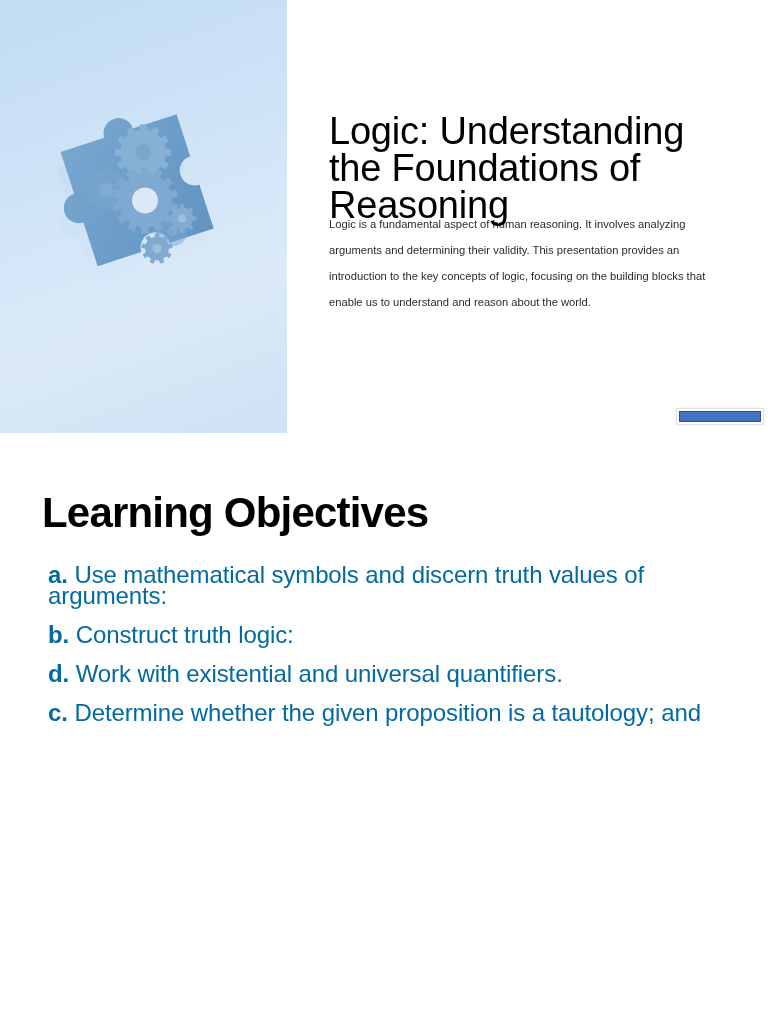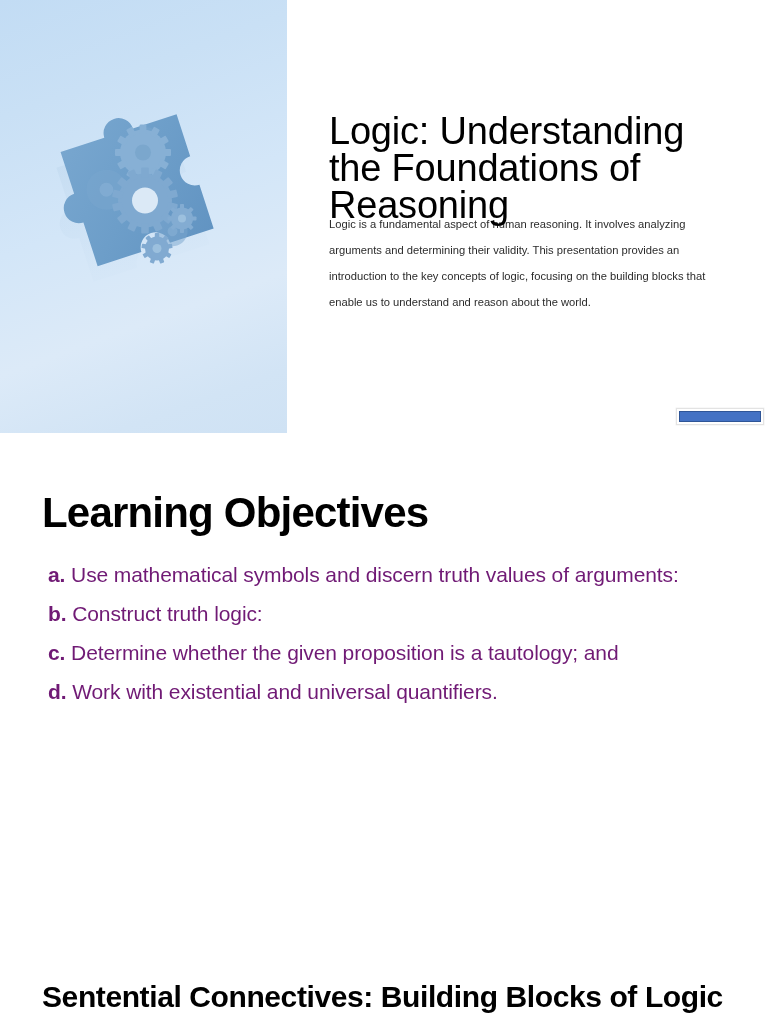--- a/index.html
+++ b/index.html
@@ -132,23 +132,23 @@
 
   .objectives-list {
     position: absolute;
     left: 48px;
     top: 130px;
     width: 680px;
     list-style: none;
   }
 
   .objectives-list li {
-    font-size: 21px;
+    font-size: 24px;
     line-height: 21px;
-    color: #701a75;
+    color: #0369a1;
     font-family: "Liberation Sans", sans-serif;
     margin-bottom: 18px;
     letter-spacing: -0.1px;
   }
 
   .objectives-list li .marker {
     font-weight: 700;
   }
 
   
@@ -315,26 +315,23 @@
     <h2 class="objectives-heading">Learning Objectives</h2>
 
     <ul class="objectives-list">
       <li>
         <span class="marker">a.</span><span> Use mathematical symbols and discern truth values of arguments:</span>
       </li>
       <li>
         <span class="marker">b.</span><span> Construct truth logic:</span>
       </li>
       <li>
+        <span class="marker">d.</span><span> Work with existential and universal quantifiers.</span>
+      </li>
+      <li>
         <span class="marker">c.</span><span> Determine whether the given proposition is a tautology; and</span>
       </li>
-      <li>
-        <span class="marker">d.</span><span> Work with existential and universal quantifiers.</span>
-      </li>
     </ul>
 
   </section>
 
-  <section class="slide-connectives">
-    <h2 class="connectives-heading">Sentential Connectives: Building Blocks of Logic</h2>
-  </section>
 
 </div>
 
 </body></html>

